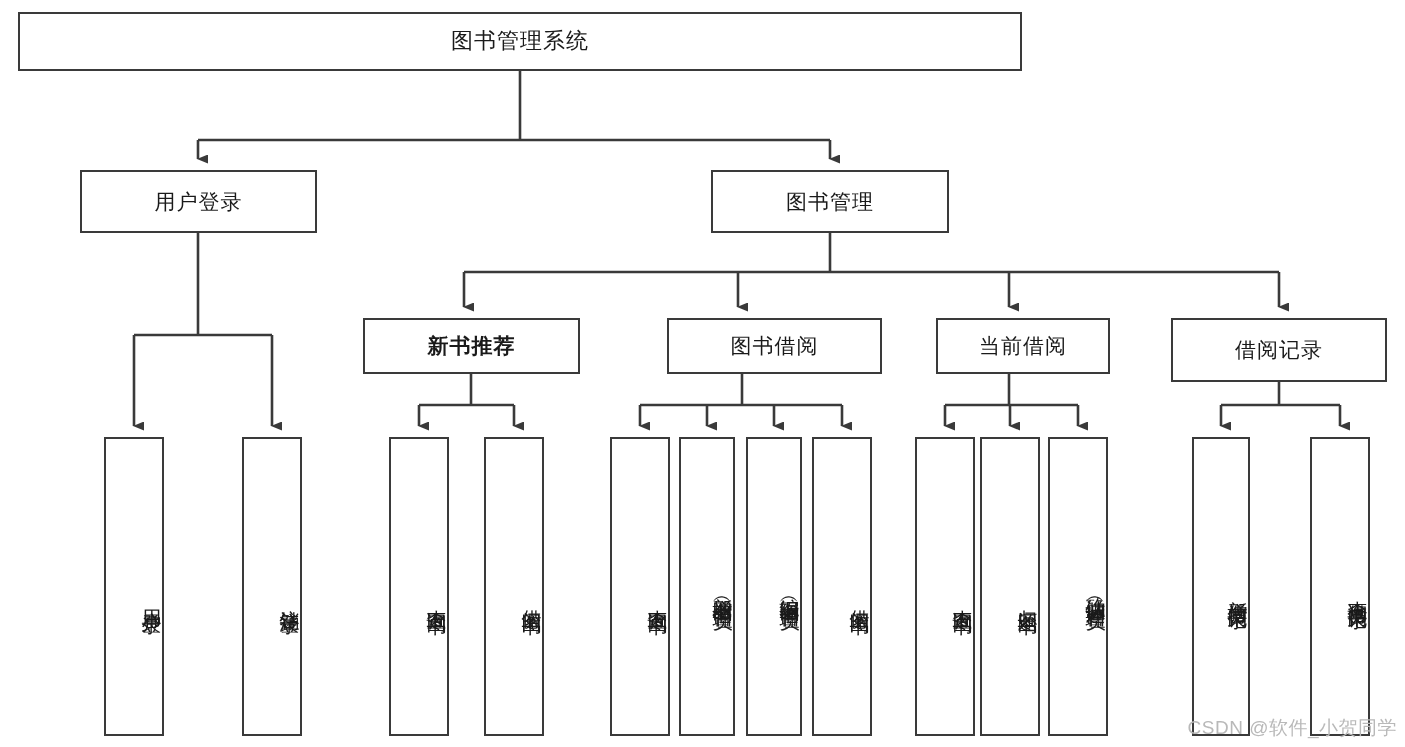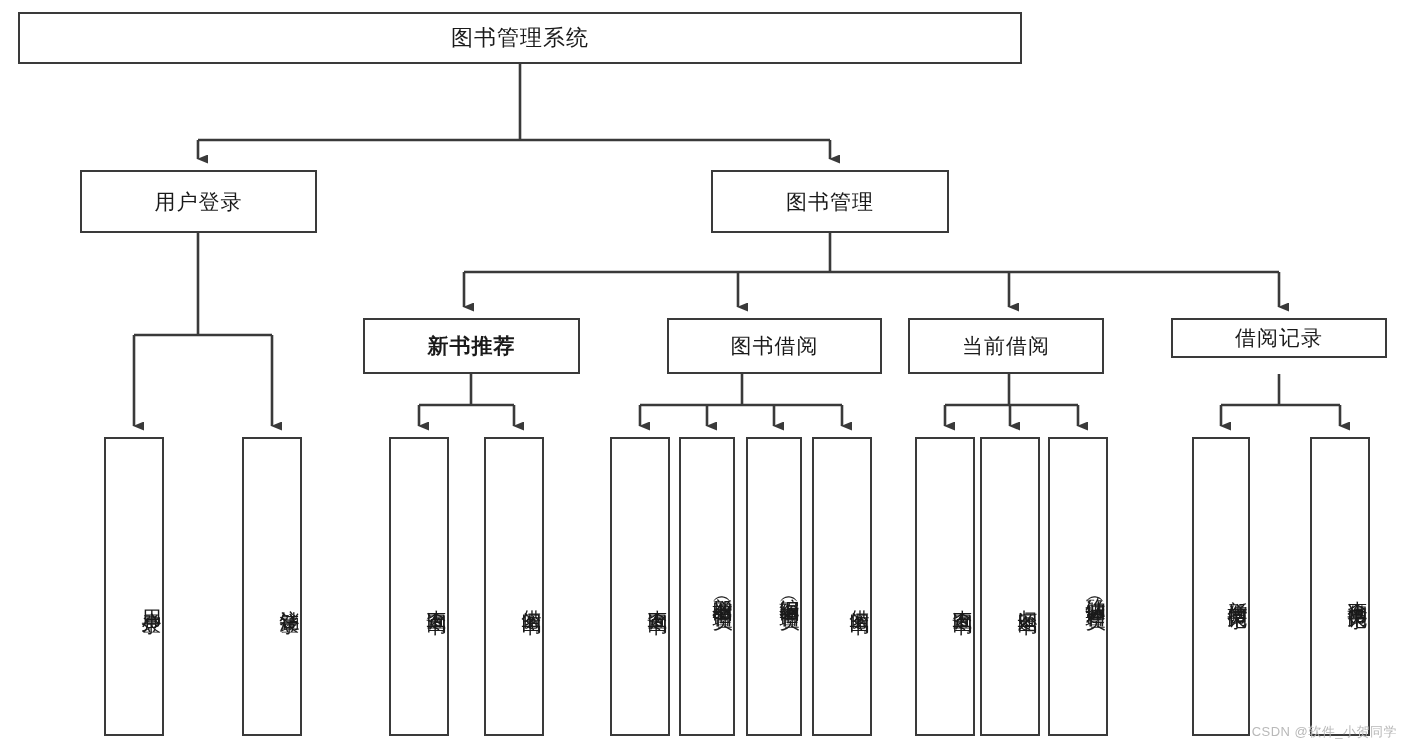--- a/index.html
+++ b/index.html
@@ -59,21 +59,21 @@
     white-space: nowrap;
     line-height: 1.05;
   }
   .node.vertical.tall-text {
     padding-top: 8px;
   }
   #watermark {
     position: absolute;
     right: 8px;
     bottom: 6px;
-    font-size: 13px;
+    font-size: 19px;
     color: #b9b9b9;
     z-index: 5;
     white-space: nowrap;
     letter-spacing: 0.5px;
   }
 </style>
 </head>
 <body>
 
 <div id="diagram-root">
@@ -121,41 +121,41 @@
       <path d="M1010,405 L1010,426" marker-end="url(#arrowhead)"></path>
       <path d="M1078,405 L1078,426" marker-end="url(#arrowhead)"></path>
 
       <path d="M1279,374 L1279,405"></path>
       <path d="M1221,405 L1340,405"></path>
       <path d="M1221,405 L1221,426" marker-end="url(#arrowhead)"></path>
       <path d="M1340,405 L1340,426" marker-end="url(#arrowhead)"></path>
     </g>
   </svg>
 
-  <div class="node horizontal root" style="left:18px; top:12px; width:1004px; height:52px;">
+  <div class="node horizontal root" style="left:18px; top:12px; width:1004px; height:59px;">
     <span>图书管理系统</span>
   </div>
 
   <div class="node horizontal" style="left:80px; top:170px; width:237px; height:63px;">
     <span>用户登录</span>
   </div>
   <div class="node horizontal" style="left:711px; top:170px; width:238px; height:63px;">
     <span>图书管理</span>
   </div>
 
   <div class="node horizontal" style="left:363px; top:318px; width:217px; height:56px;font-weight:bold;">
     <span>新书推荐</span>
   </div>
   <div class="node horizontal" style="left:635px; top:318px; width:215px; height:56px;margin-left:32px;">
     <span>图书借阅</span>
   </div>
-  <div class="node horizontal" style="left:908px; top:318px; width:196px; height:56px;">
+  <div class="node horizontal" style="left:936px; top:318px; width:174px; height:56px;">
     <span>当前借阅</span>
   </div>
-  <div class="node horizontal" style="left:1171px; top:318px; width:216px; height:40px;">
+  <div class="node horizontal" style="left:1171px; top:318px; width:216px; height:64px;">
     <span>借阅记录</span>
   </div>
 
   <div class="node vertical" style="left:104px; top:437px; width:60px; height:299px;">
     <span class="vlabel">用户登录</span>
   </div>
   <div class="node vertical" style="left:242px; top:437px; width:60px; height:299px;">
     <span class="vlabel">注销登录</span>
   </div>
 

